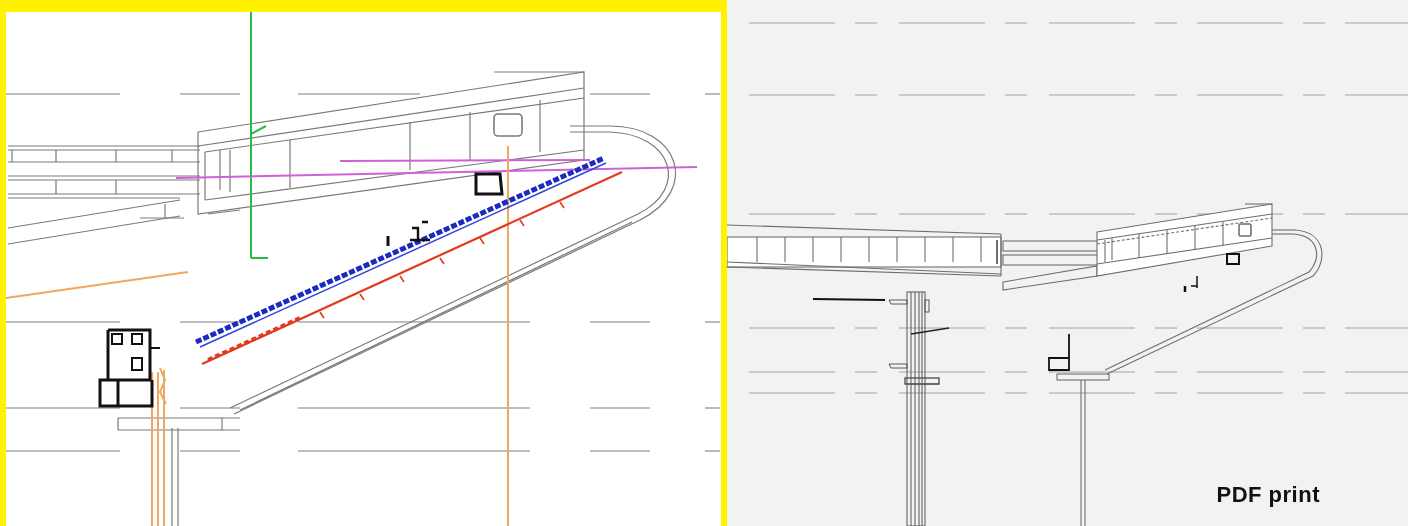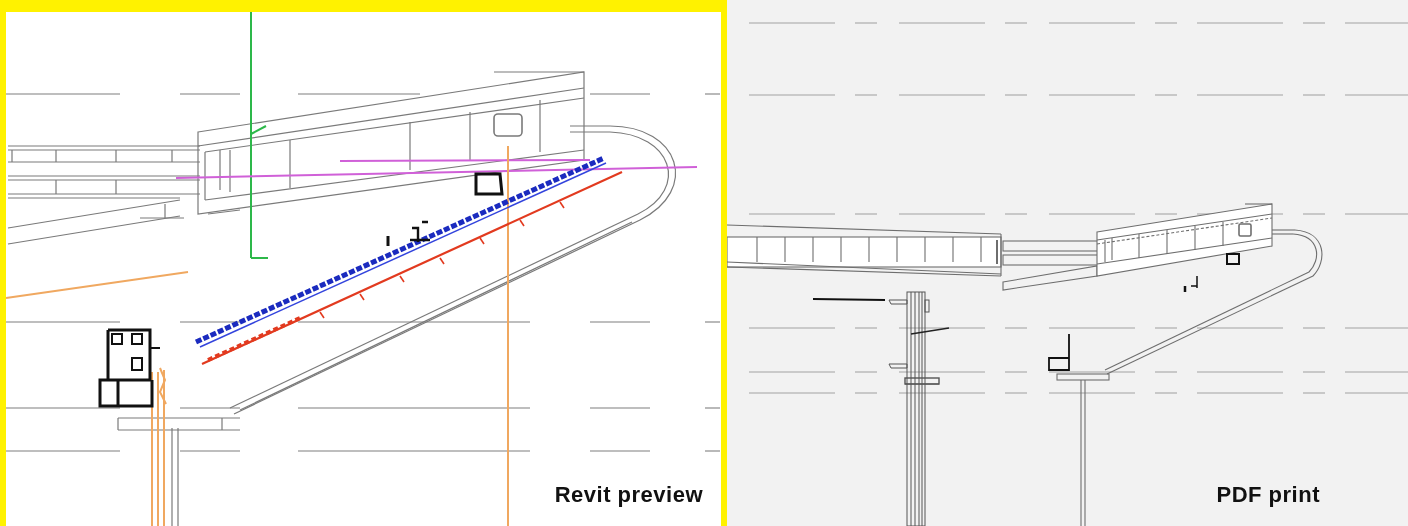--- a/index.html
+++ b/index.html
@@ -140,21 +140,20 @@
       <line x1="108" y1="330" x2="108" y2="380"></line>
       <rect x="112" y="334" width="10" height="10" stroke-width="2"></rect>
       <rect x="132" y="334" width="10" height="10" stroke-width="2"></rect>
       <rect x="132" y="358" width="10" height="12" stroke-width="2"></rect>
       <line x1="118" y1="380" x2="118" y2="406"></line>
       <line x1="150" y1="348" x2="160" y2="348" stroke-width="2"></line>
       <path d="M410,240 L430,240 M412,228 L418,228 L418,242 M422,222 L428,222" stroke-width="2.4"></path>
       <line x1="388" y1="236" x2="388" y2="246" stroke-width="3"></line>
     </g>
   </svg>
-  <div id="cap-left" class="caption">Revit preview</div>
 </div>
 
 <div id="right" class="panel">
   <svg width="681" height="526" viewBox="0 0 681 526">
     <g stroke="#bdbdbd" stroke-width="1.6">
       <g>
         <line x1="22" y1="23" x2="108" y2="23"></line>
           <line x1="128" y1="23" x2="150" y2="23"></line>
           <line x1="172" y1="23" x2="258" y2="23"></line>
           <line x1="278" y1="23" x2="300" y2="23"></line>

